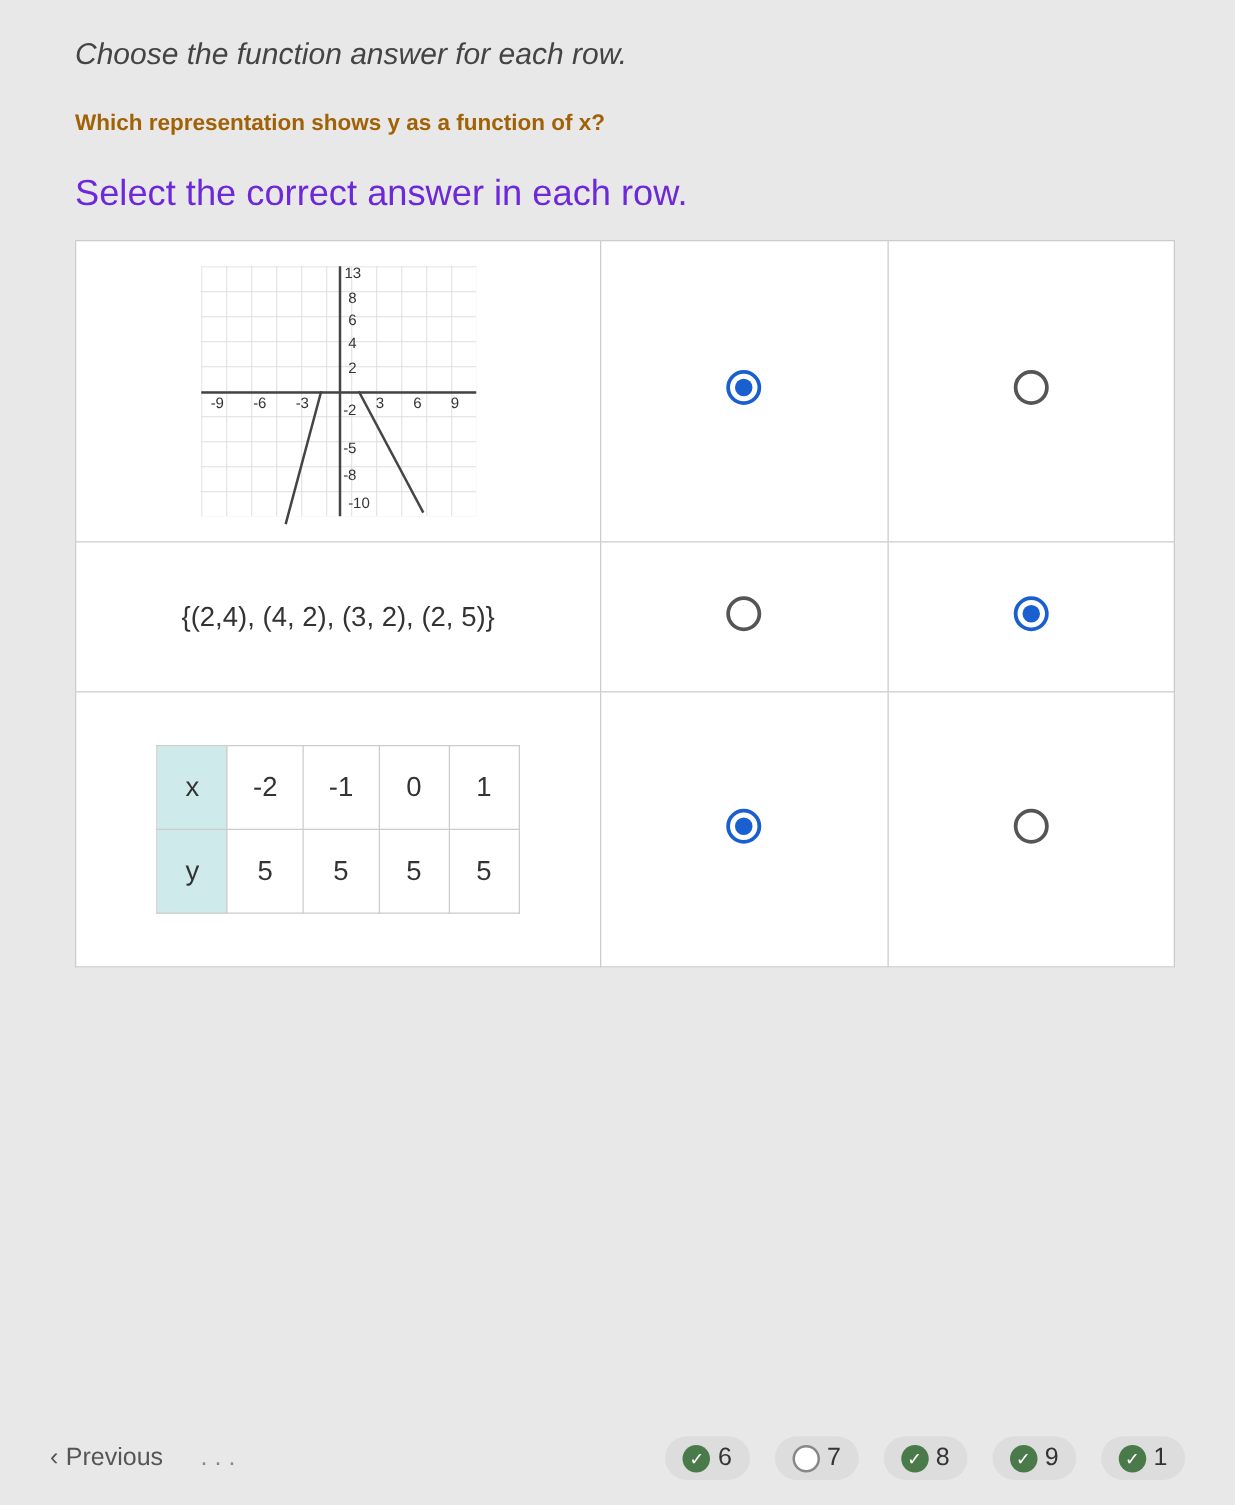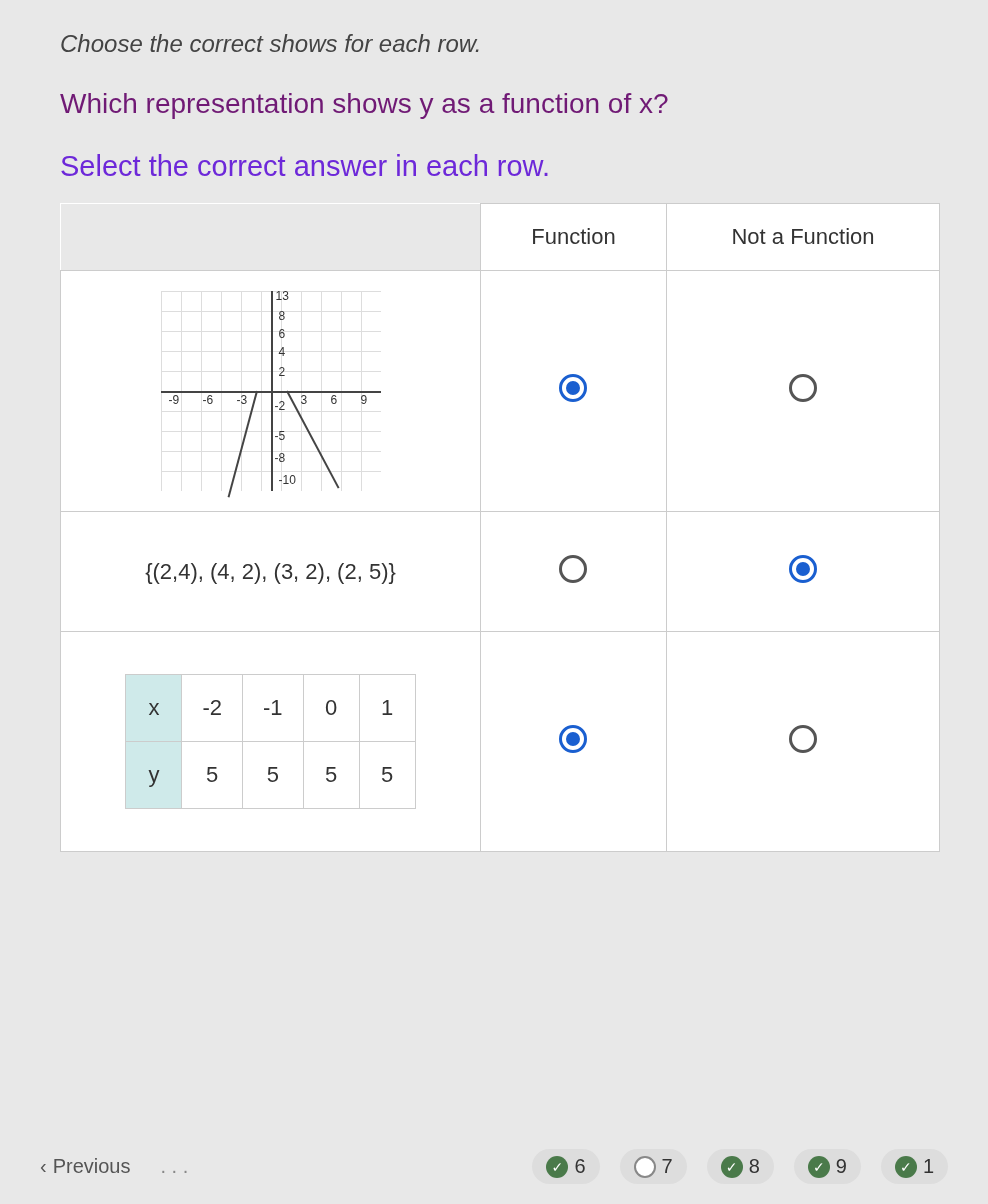--- a/index.html
+++ b/index.html
@@ -6,21 +6,21 @@
   body {
     font-family: Arial, Helvetica, sans-serif;
     background: #e8e8e8;
     width: 988px;
     height: 1204px;
     padding: 20px 40px;
     color: #333;
     position: relative;
   }
   .instr1 { font-style: italic; font-size: 24px; color: #444; margin: 10px 0 30px 20px; }
-  .question { font-size: 28px; color: #701a75; margin: 0 0 30px 20px; }
+  .question { font-size: 18px; color: #a16207; margin: 0 0 30px 20px; font-weight: bold; }
   .instr2 { font-size: 29px; color: #6d28d9; margin: 0 0 20px 20px; }
   table.main {
     border-collapse: collapse;
     width: 880px;
     margin-left: 20px;
     background: #fff;
   }
   table.main th, table.main td {
     border: 1px solid #ccc;
     padding: 20px;
@@ -94,31 +94,26 @@
     width:22px; height:22px; border-radius:50%;
     background:#888; display:inline-flex; align-items:center; justify-content:center;
     color:#fff; font-size:14px;
   }
   .pill .check.done { background:#4a7a4a; }
   .pill .check.empty { background:#fff; border:2px solid #888; }
 </style>
 </head>
 <body>
 
-<div class="instr1">Choose the correct shows for each row.</div>
+<div class="instr1">Choose the function answer for each row.</div>
 <div class="question">Which representation shows y as a function of x?</div>
 <div class="instr2">Select the correct answer in each row.</div>
 
 <table class="main">
   <tbody>
-      <tr>
-    <th style="border-top:none;border-left:none;background:#e8e8e8"></th>
-    <th>Function</th>
-    <th>Not a Function</th>
-  </tr>
 
   <tr>
     <td class="rep-cell">
       <div class="graph">
         <div class="xaxis"></div>
         <div class="yaxis"></div>
         <div class="line1"></div>
         <div class="line2"></div>
         <span class="glabel" style="top:-2px;left:115px">13</span>
         <span class="glabel" style="top:18px;left:118px">8</span>

